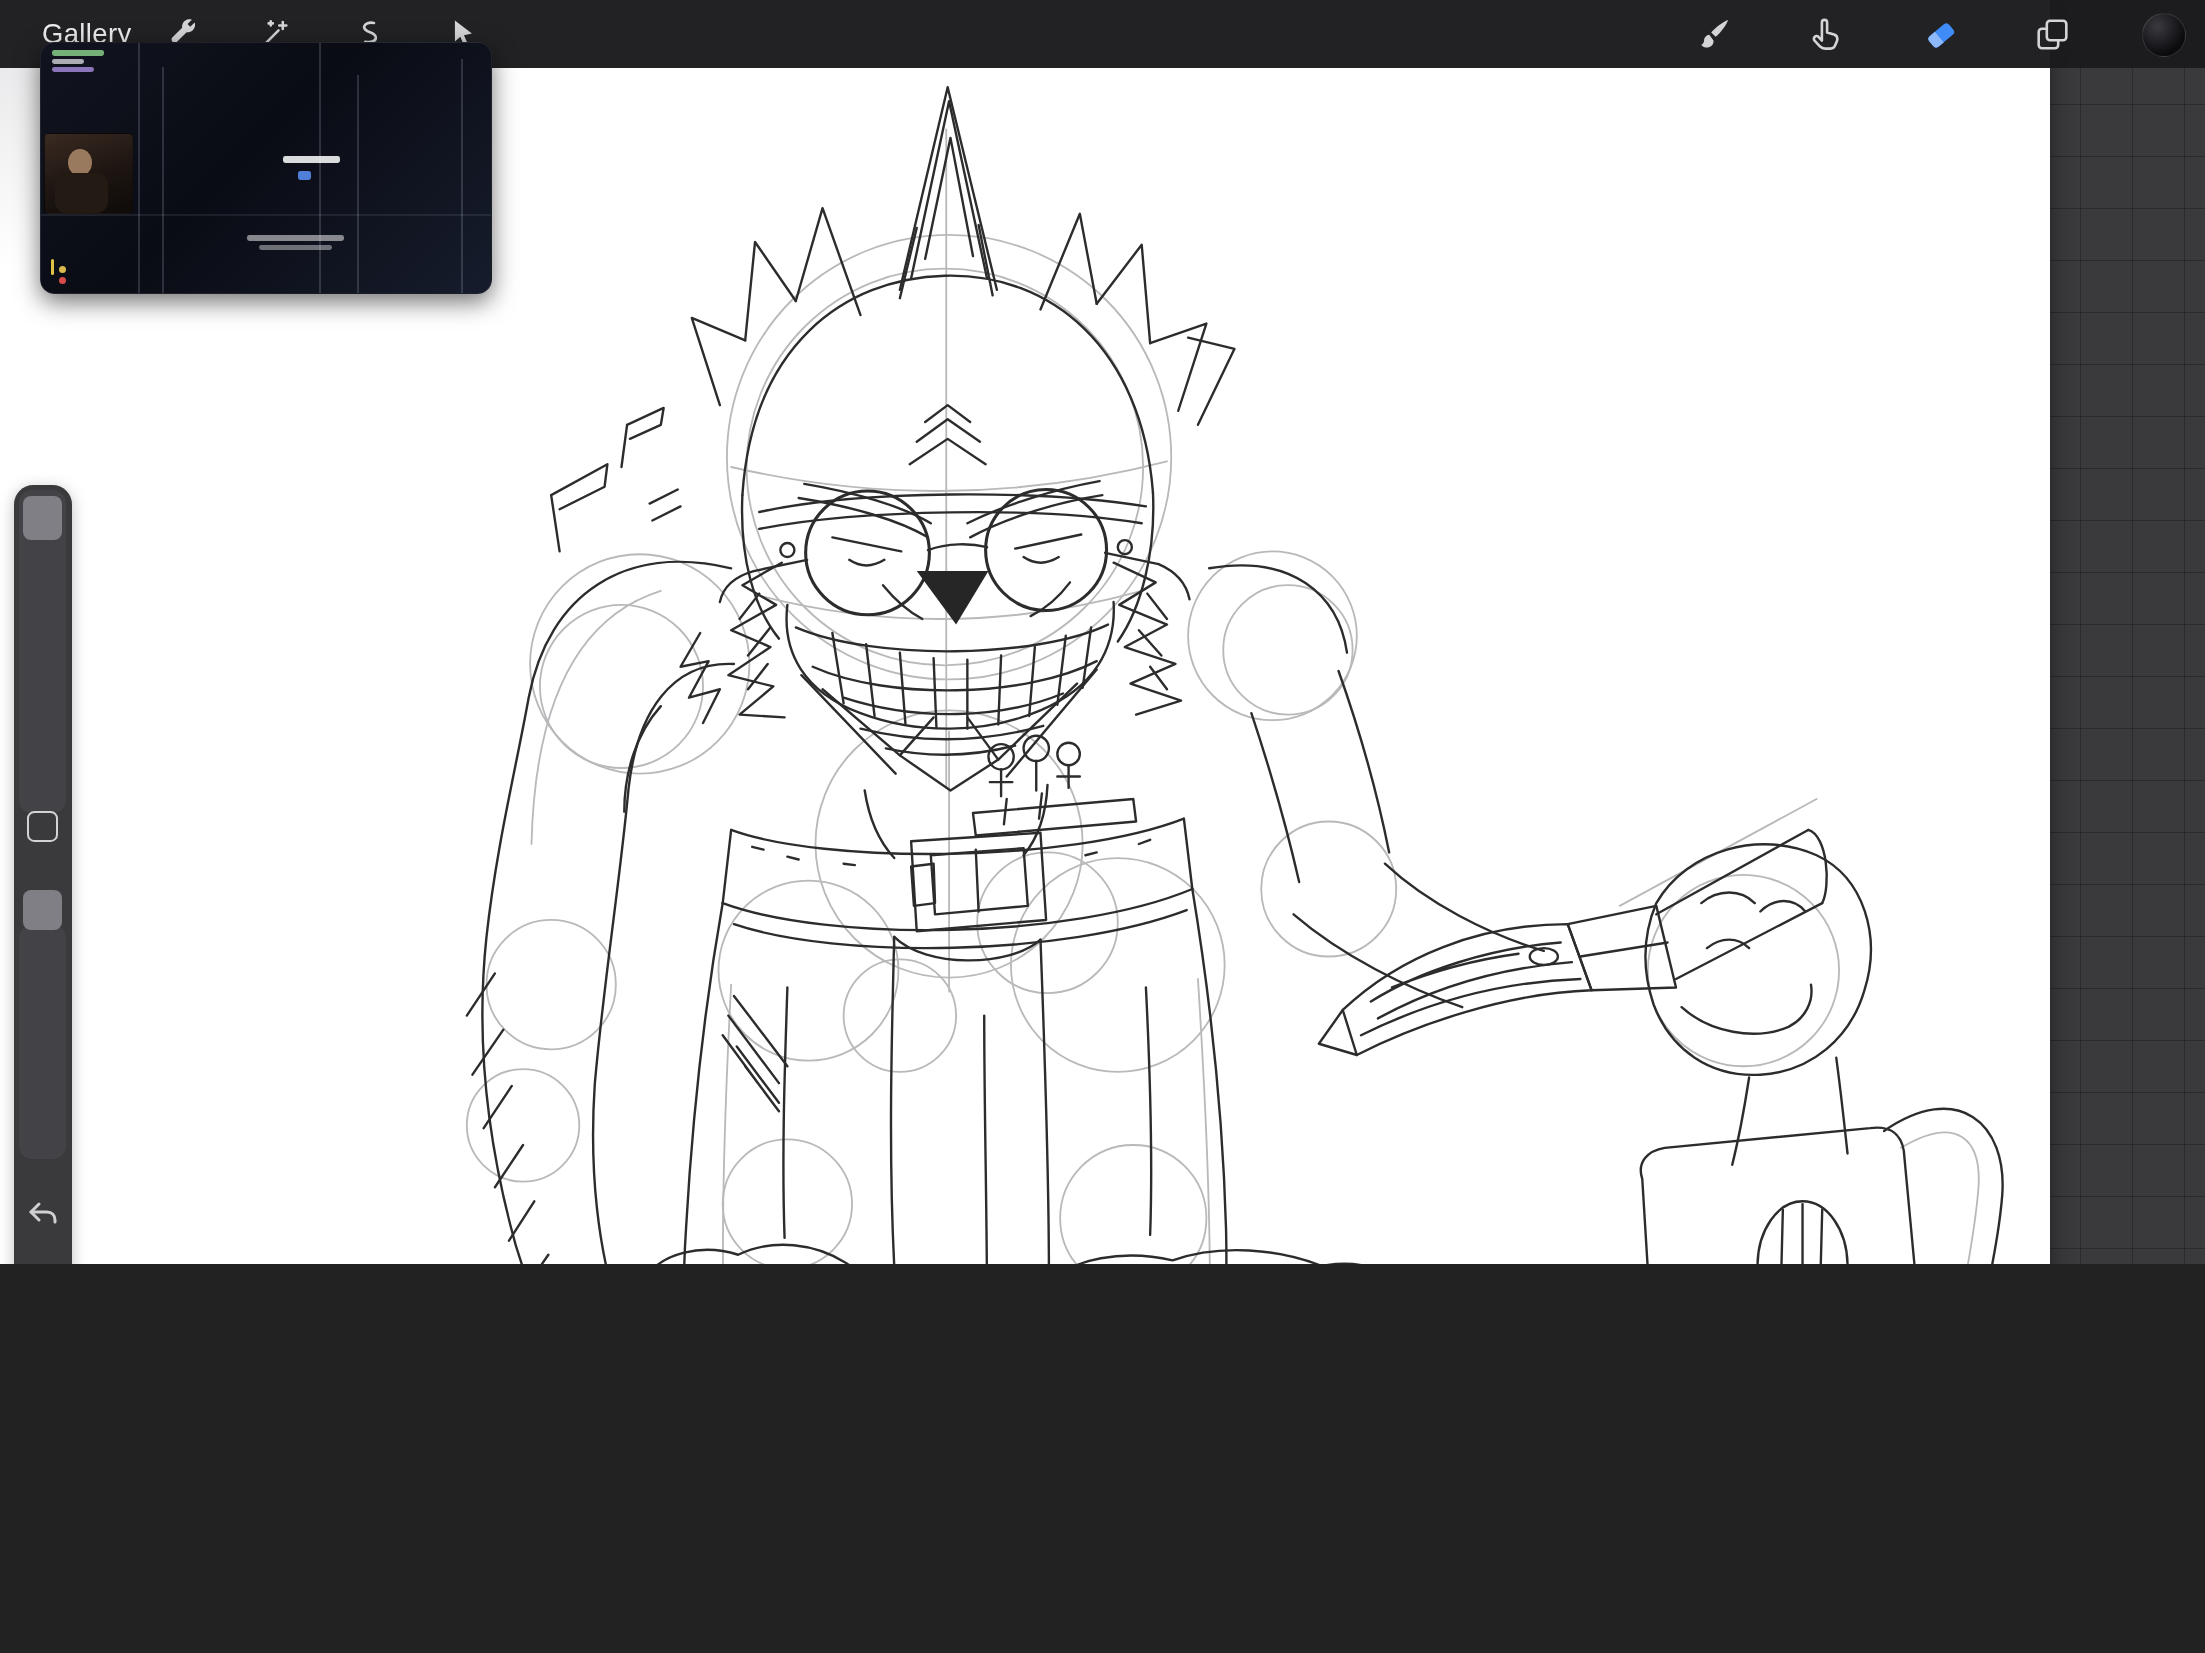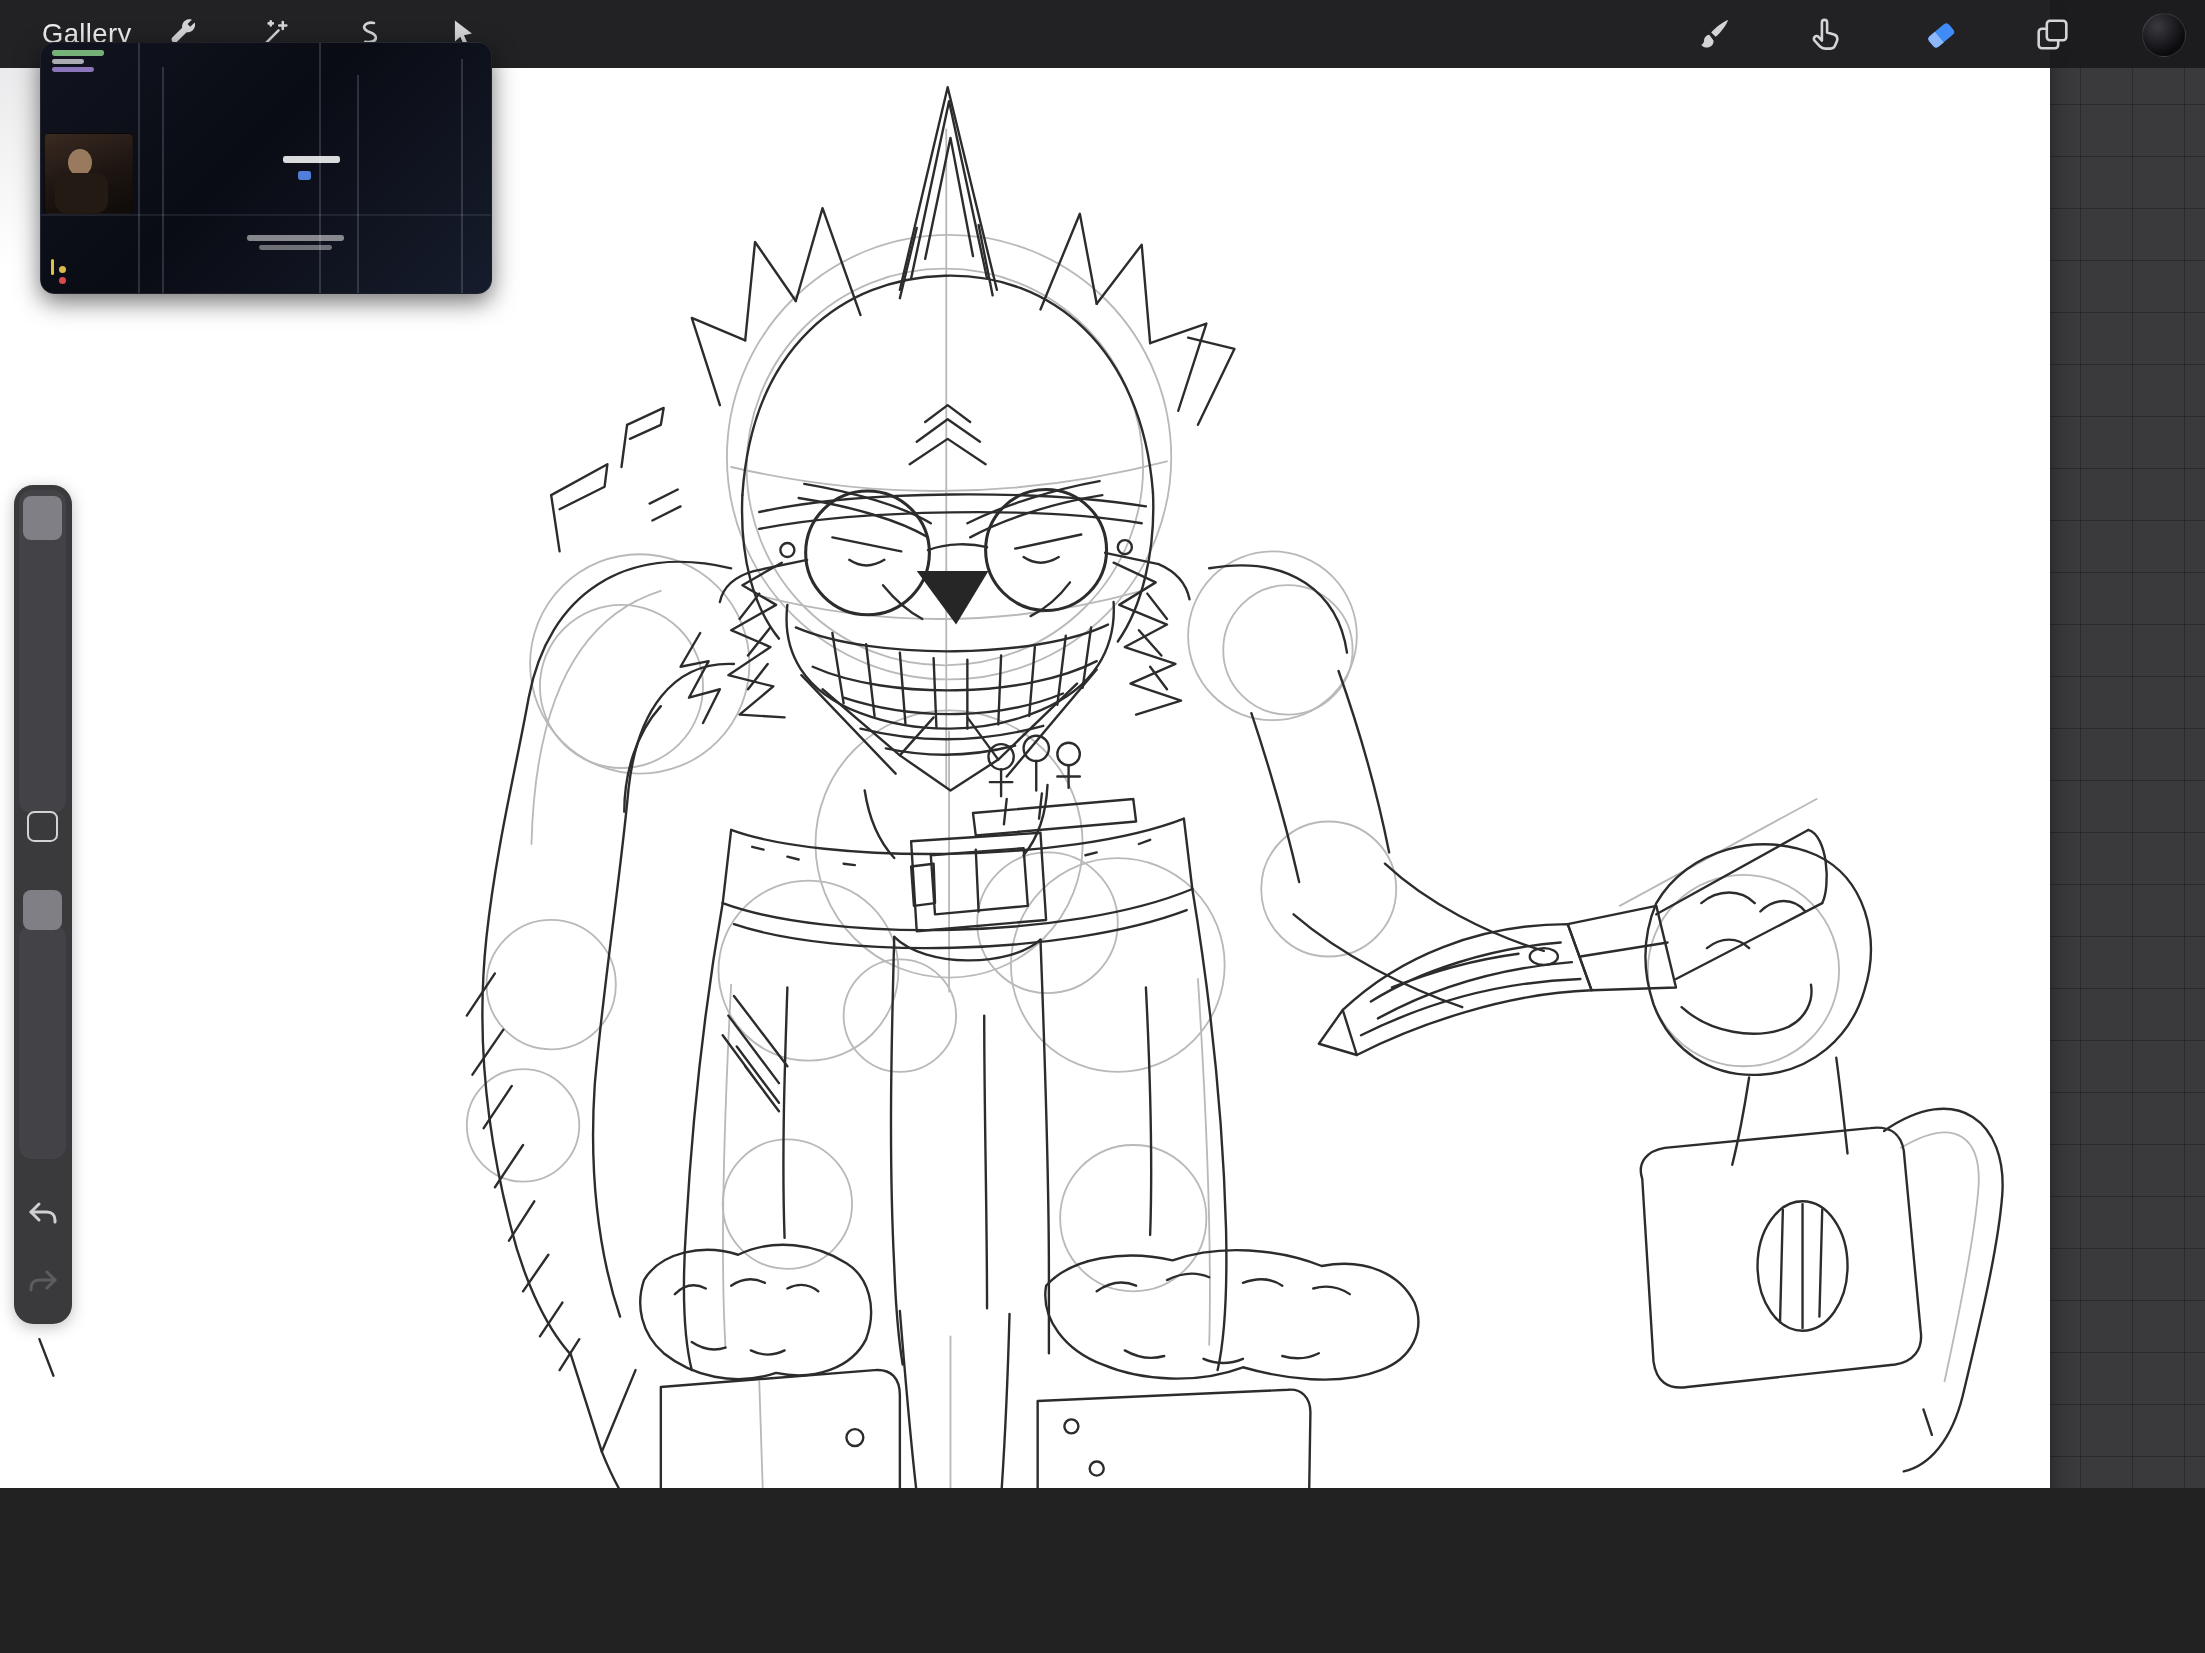--- a/index.html
+++ b/index.html
@@ -1,17 +1,17 @@
 <!DOCTYPE html>
 <html style="--accent: #3f8bf7; --top-bar-bg: #1b1b1d; --workspace-bg: #3a3a3d; --canvas-bg: #ffffff; --color-swatch: #121215; --icon-gray: #d4d4d6;font-size:13px"><head>
 <meta charset="utf-8">
 <style>
   html,body{margin:0;padding:0;background:#222;}
   #screen{
-    position:relative;width:2205px;height:1488px;overflow:hidden;
+    position:relative;width:2205px;height:1264px;overflow:hidden;
     font-family:"Liberation Sans",sans-serif;
     background-color:#3a3a3d;
     background-image:
       linear-gradient(rgba(0,0,0,0.26) 0.8px, transparent 0.8px),
       linear-gradient(90deg, rgba(0,0,0,0.26) 0.8px, transparent 0.8px);
     background-size:52px 52px;
   }
   
   .canvas{
     position:absolute;left:0;top:0;width:2050px;height:1605px;

